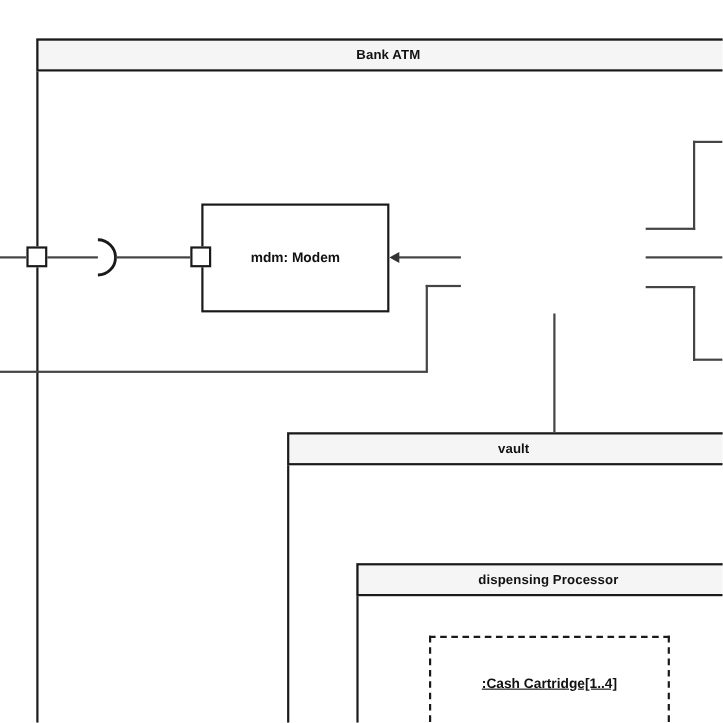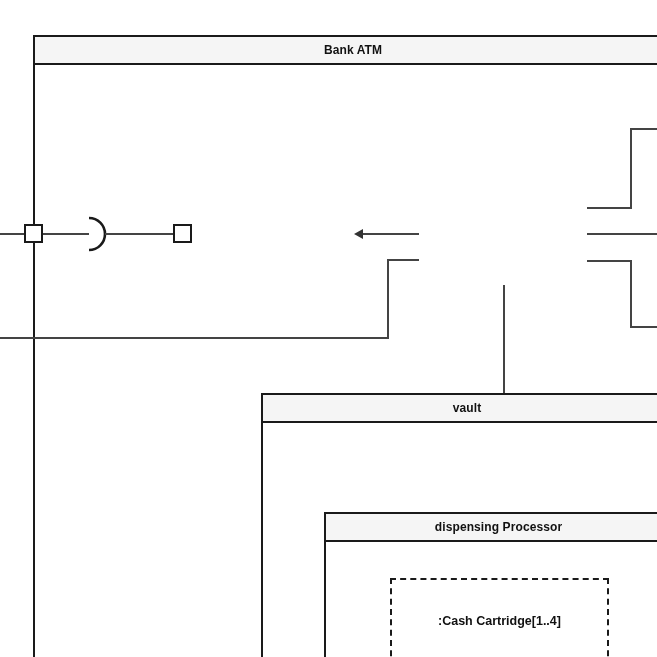--- a/index.html
+++ b/index.html
@@ -117,20 +117,23 @@
   <div class="line-h" style="left:43px; top:233px; width:46px;"></div>
 
   <div class="socket" style="left:86px; top:216px; width:22px; height:36px;">
     <svg width="22" height="36" viewBox="0 0 22 36">
       <path d="M 3 2 A 16 16 0 0 1 3 34" fill="none" stroke="#1a1a1a" stroke-width="2.6"></path>
     </svg>
   </div>
 
   <div class="line-h" style="left:105px; top:233px; width:68px;"></div>
 
+  <div class="part" style="left:183px; top:185px; width:171px; height:99px;">
+    <span class="part-label">mdm: Modem</span>
+  </div>
 
   <div class="port" style="left:173px; top:224px;"></div>
 
 
   <div class="line-h" style="left:359px; top:233px; width:60px;"></div>
   <div class="arrow-left" style="left:354px; top:229px;"></div>
 
   <div class="line-h" style="left:387px; top:259px; width:32px;"></div>
   <div class="line-v" style="left:387px; top:259px; height:79px;"></div>
   <div class="line-h" style="left:0px; top:337px; width:389px;"></div>
@@ -153,16 +156,16 @@
     <span class="frame-header-label">vault</span>
   </div>
 
   <div class="frame" style="left:324px; top:512px; width:349px; height:163px;"></div>
 
   <div class="frame-header" style="left:324px; top:512px; width:349px; height:30px;">
     <span class="frame-header-label">dispensing Processor</span>
   </div>
 
   <div class="part part-dashed" style="left:390px; top:578px; width:219px; height:99px;">
-    <span class="part-label" style="position:relative; top:-6px;">:Cash Cartridge[1..4]</span>
+    <span class="part-label" style="position:relative; top:-6px;text-decoration:underline;">:Cash Cartridge[1..4]</span>
   </div>
 
 </div>
 
 </body></html>

